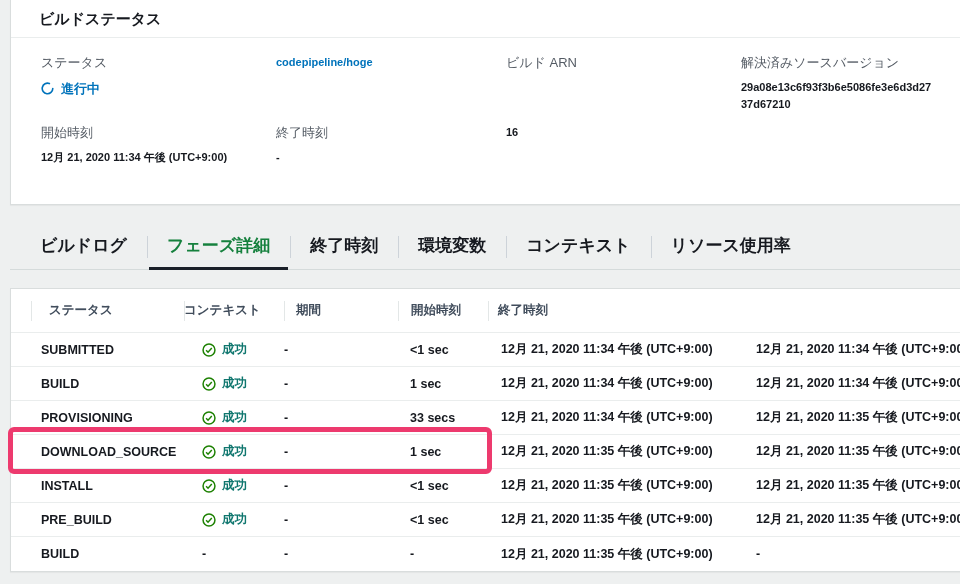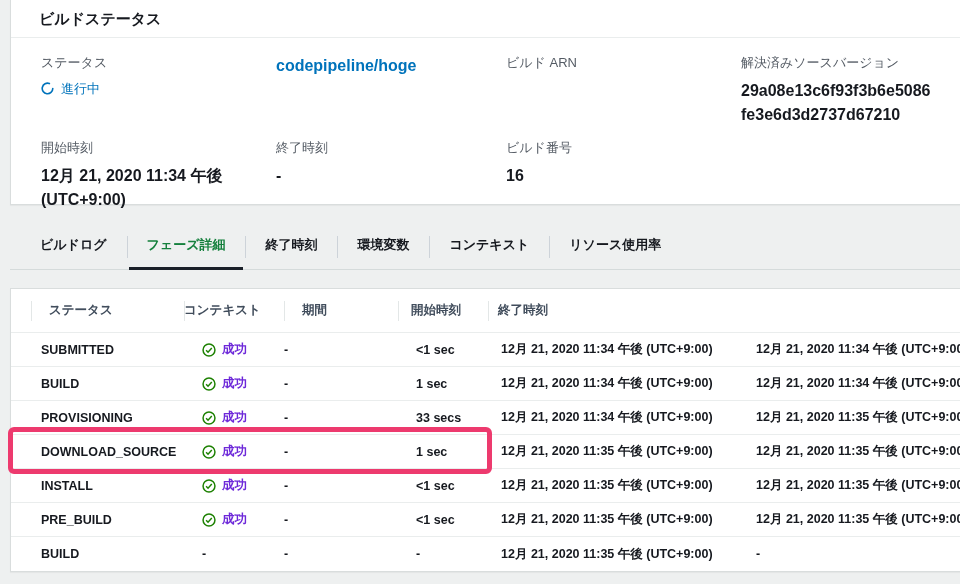--- a/index.html
+++ b/index.html
@@ -24,42 +24,41 @@
     border-bottom:1px solid #eaeded;
     font-size:15px; font-weight:700;
   }
   .fields-grid {
     display:grid;
     grid-template-columns:235px 230px 235px 1fr;
     padding:16px 16px 0 30px;
   }
   .fields-grid.row2 { padding-top:12px; }
   .field-label { font-size:13px; color:#545b64; margin-bottom:7px; font-weight:400; }
-  .field-value { font-size:16px; font-weight:700; line-height:1.5; padding-right:16px; }
+  .field-value { font-size:11px; font-weight:700; line-height:1.5; padding-right:16px; }
   .mono-wrap { word-break:break-all; max-width:220px; }
   .link { color:#0073bb; font-weight:700; text-decoration:none; cursor:pointer; }
-  .status-inprogress { color:#0073bb; font-weight:400; font-size:13px; display:flex; align-items:center; gap:7px; }
+  .status-inprogress { color:#0073bb; font-weight:700; font-size:13px; display:flex; align-items:center; gap:7px; }
   .spinner { width:13px; height:13px; display:inline-block; }
   
   .tabs {
     margin-left:10px; margin-top:20px;
     display:flex; align-items:stretch;
     height:45px;
     border-bottom:1px solid #d5dbdb;
     padding-left:10px;
   }
   .tab {
     position:relative;
     padding:0 20px;
     line-height:42px;
-    font-size:13px; font-weight:700;
+    font-size:17px; font-weight:700;
     color:#16191f;
     cursor:pointer;
     white-space:nowrap;
-    font-family:Liberation Mono, monospace;
   }
   .tab + .tab::before {
     content:""; position:absolute; left:0; top:11px;
     width:1px; height:22px; background:#cdd3d9;
   }
   .tab.active { color:#15803d; }
   .tab.active::after {
     content:""; position:absolute; left:2px; right:2px; bottom:-1px;
     height:3px; background:#1a2029;
   }
@@ -80,24 +79,24 @@
   .thead .cell:not(.col1)::before {
     content:""; position:absolute; left:0; top:12px;
     width:1px; height:20px; background:#e3e7e7;
   }
   .tbody-row { height:34px; border-bottom:1px solid #eaeded; font-size:12.5px; font-weight:700; }
   .tbody-row:last-child { border-bottom:none; }
   .cell { overflow:hidden; white-space:nowrap; }
   .col1 { padding-left:10px; }
   .col2 { padding-left:18px; }
   .col3 { }
-  .col4 { padding-left:18px; }
+  .col4 { padding-left:12px; }
   .col5 { padding-left:13px; }
   .col6 { padding-left:10px; }
-  .status-ok { color:#6d28d9; display:flex; align-items:center; gap:6px; }
+  .status-ok { color:#0f766e; display:flex; align-items:center; gap:6px; }
   .check-icon { width:14px; height:14px; flex:0 0 auto; }
   
   .annotation {
     position:absolute; left:8px; top:427px;
     width:484px; height:47px;
     border:5px solid #ed3a6e;
     border-radius:6px;
     z-index:5; pointer-events:none;
   }
 </style>
@@ -132,21 +131,20 @@
   <div class="fields-grid row2">
     <div>
       <div class="field-label">開始時刻</div>
       <div class="field-value">12月 21, 2020 11:34 午後 (UTC+9:00)</div>
     </div>
     <div>
       <div class="field-label">終了時刻</div>
       <div class="field-value">-</div>
     </div>
     <div>
-      <div class="field-label">ビルド番号</div>
       <div class="field-value">16</div>
     </div>
     <div></div>
   </div>
 </div>
 
 <div class="tabs">
   <div class="tab">ビルドログ</div>
   <div class="tab active">フェーズ詳細</div>
   <div class="tab">終了時刻</div>

